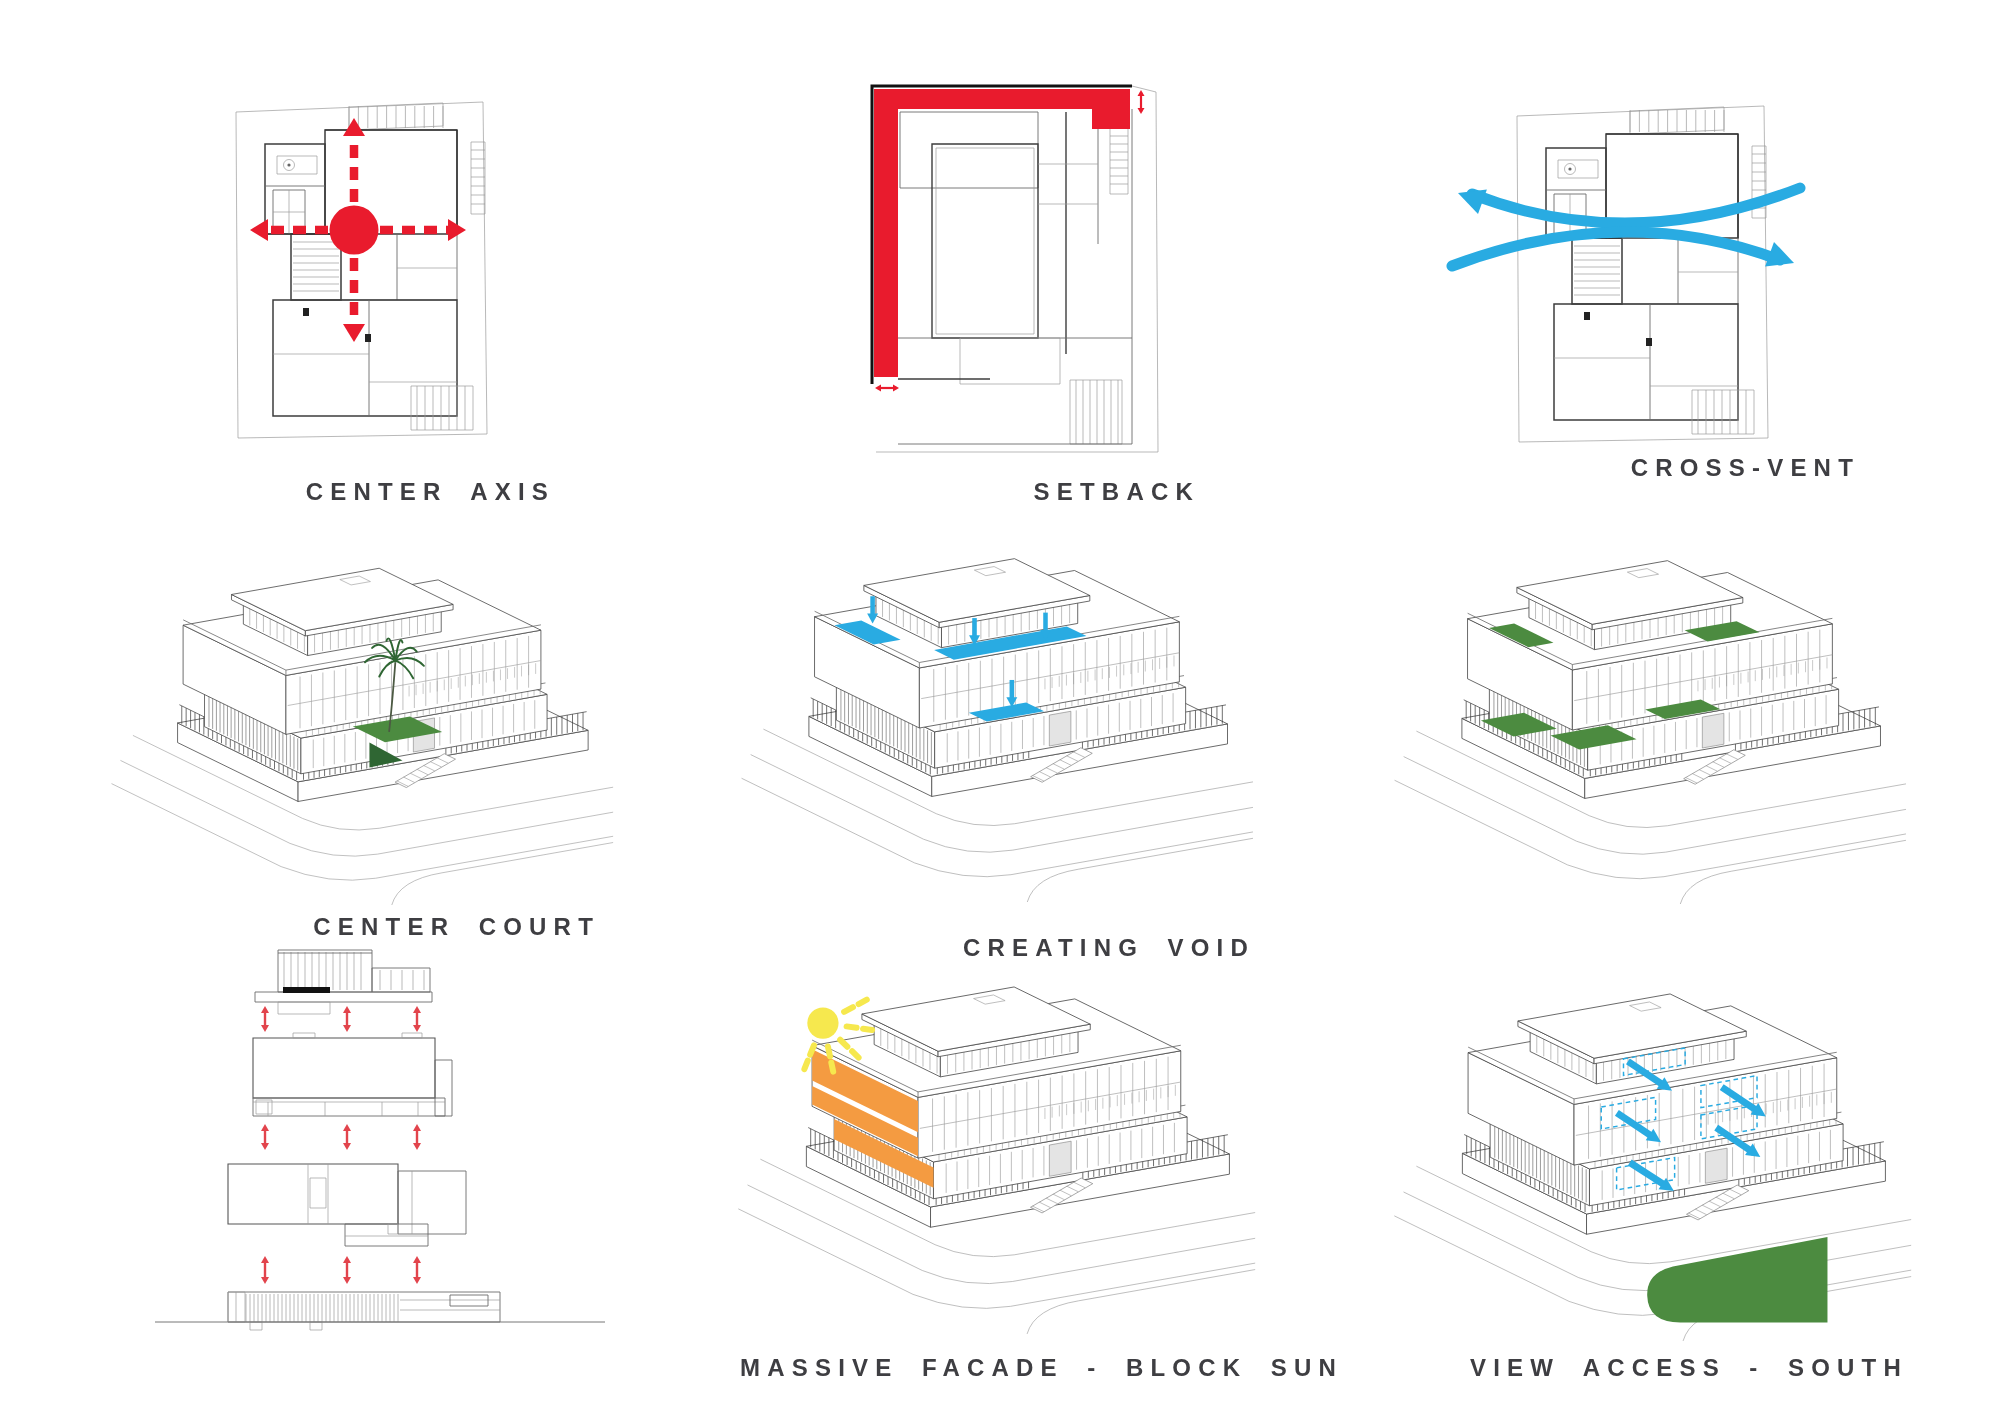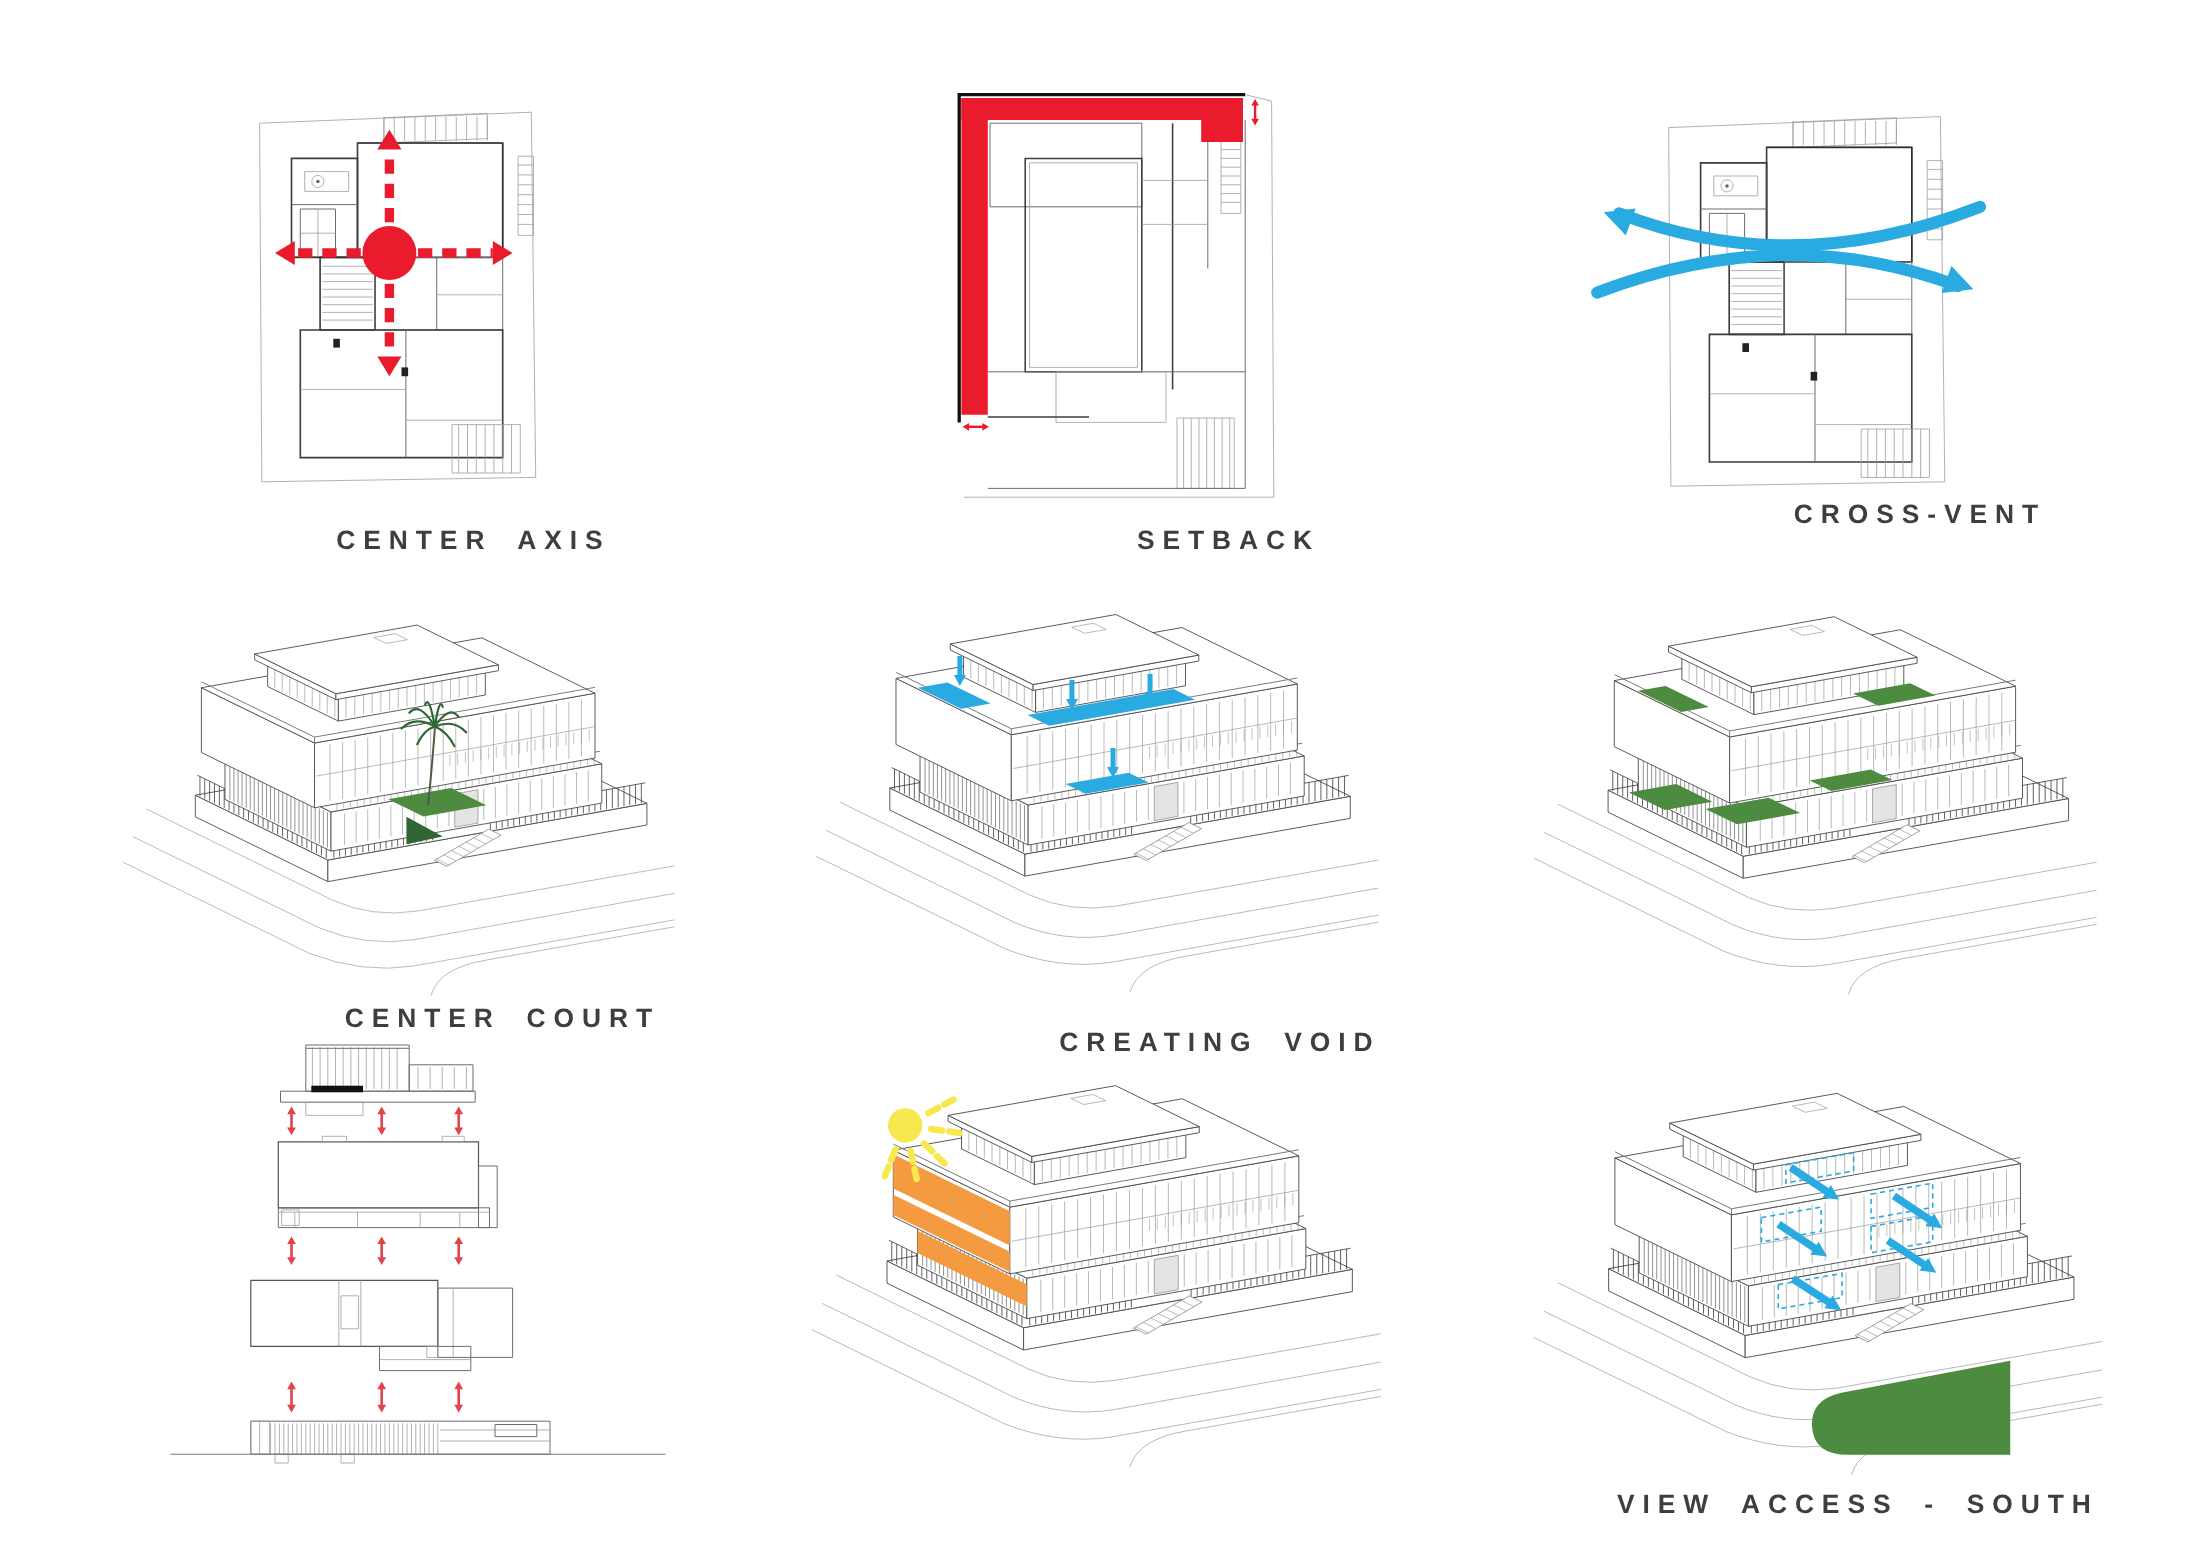--- a/index.html
+++ b/index.html
@@ -1495,20 +1495,21 @@
           <path d="M 113.7 65.6 L 124.6 67.1" stroke="#F6E84E" stroke-width="6.5" stroke-linecap="round" fill="none"></path>
           <path d="M 131.6 68.1 L 141.5 69.5" stroke="#F6E84E" stroke-width="6.5" stroke-linecap="round" fill="none"></path>
           <path d="M 106.7 80.1 L 114.6 87.7" stroke="#F6E84E" stroke-width="6.5" stroke-linecap="round" fill="none"></path>
           <path d="M 119.7 92.6 L 126.8 99.5" stroke="#F6E84E" stroke-width="6.5" stroke-linecap="round" fill="none"></path>
           <path d="M 93.4 87.4 L 95.7 98.2" stroke="#F6E84E" stroke-width="6.5" stroke-linecap="round" fill="none"></path>
           <path d="M 97.1 105.0 L 99.2 114.8" stroke="#F6E84E" stroke-width="6.5" stroke-linecap="round" fill="none"></path>
           <path d="M 78.3 86.1 L 74.1 96.3" stroke="#F6E84E" stroke-width="6.5" stroke-linecap="round" fill="none"></path>
           <path d="M 71.5 102.8 L 67.8 112.1" stroke="#F6E84E" stroke-width="6.5" stroke-linecap="round" fill="none"></path>
         </g>
       </svg>
+    <div class="lbl" style="top:388px;">MASSIVE FACADE - BLOCK SUN</div>
   </div>
 
   <div class="panel" style="left:1388px;top:966px;width:520px;height:420px;">
     <svg id="fig-view-access" class="fig" viewBox="0 0 560 400" style="left:10px;top:7px;width:515px;height:368px;">
         <g>
           <g>
             <path d="M 20 210 L 210 303 Q 250 321 296 314 L 558 268" fill="none" stroke="#9B9B9B" stroke-width="0.7"></path>
             <path d="M 6 238 L 196 331 Q 244 351 294 343 L 558 296" fill="none" stroke="#9B9B9B" stroke-width="0.7"></path>
             <path d="M -4 264 L 186 357 Q 240 378 292 370 L 558 323" fill="none" stroke="#9B9B9B" stroke-width="0.7"></path>
             <path d="M 310 400 Q 318 372 366 364 L 558 330" fill="none" stroke="#9B9B9B" stroke-width="0.7"></path>

